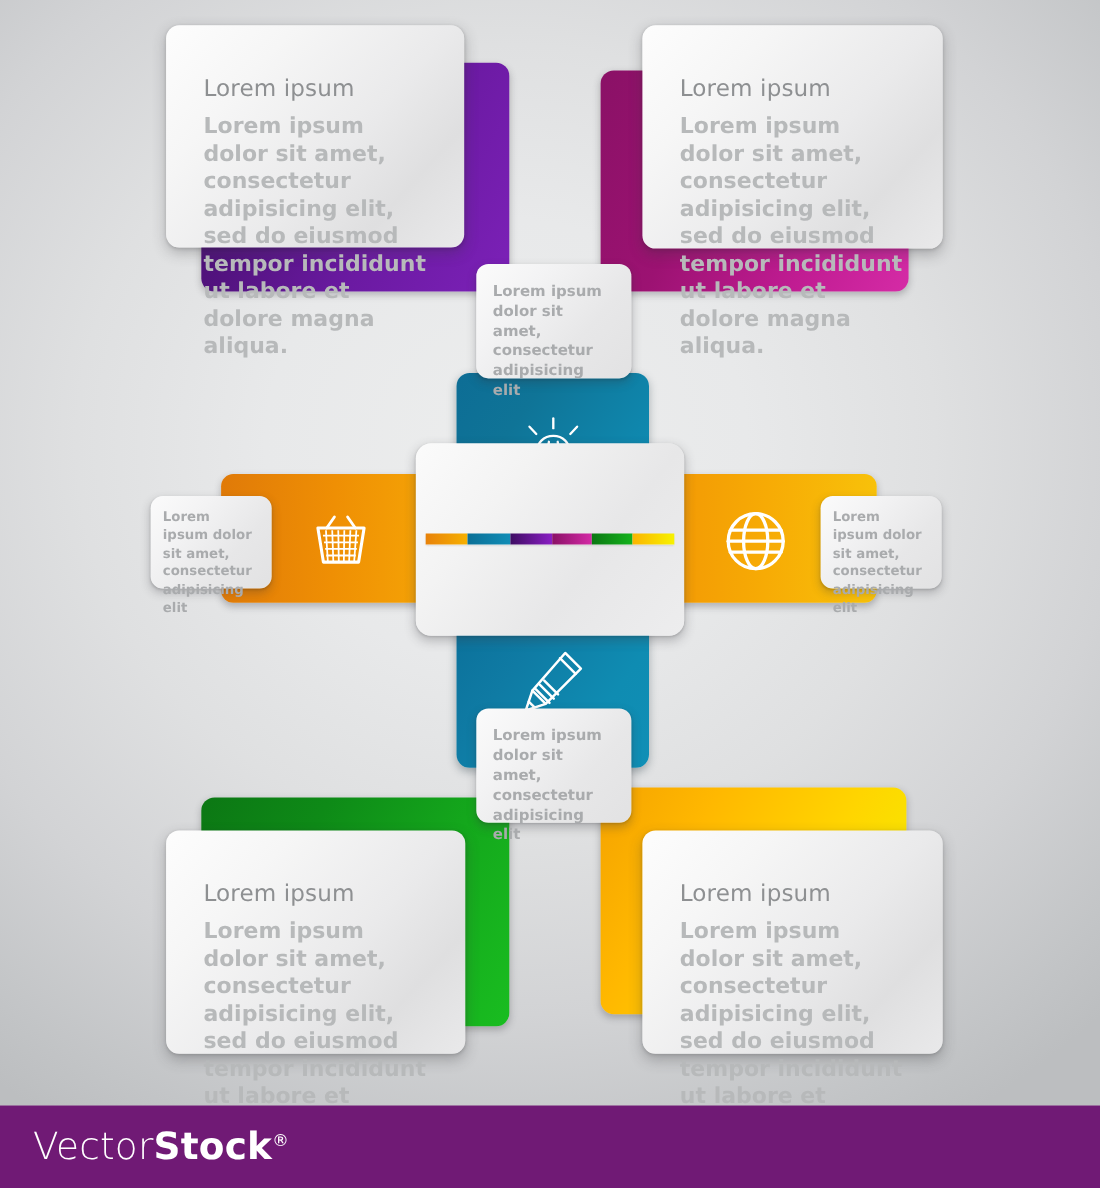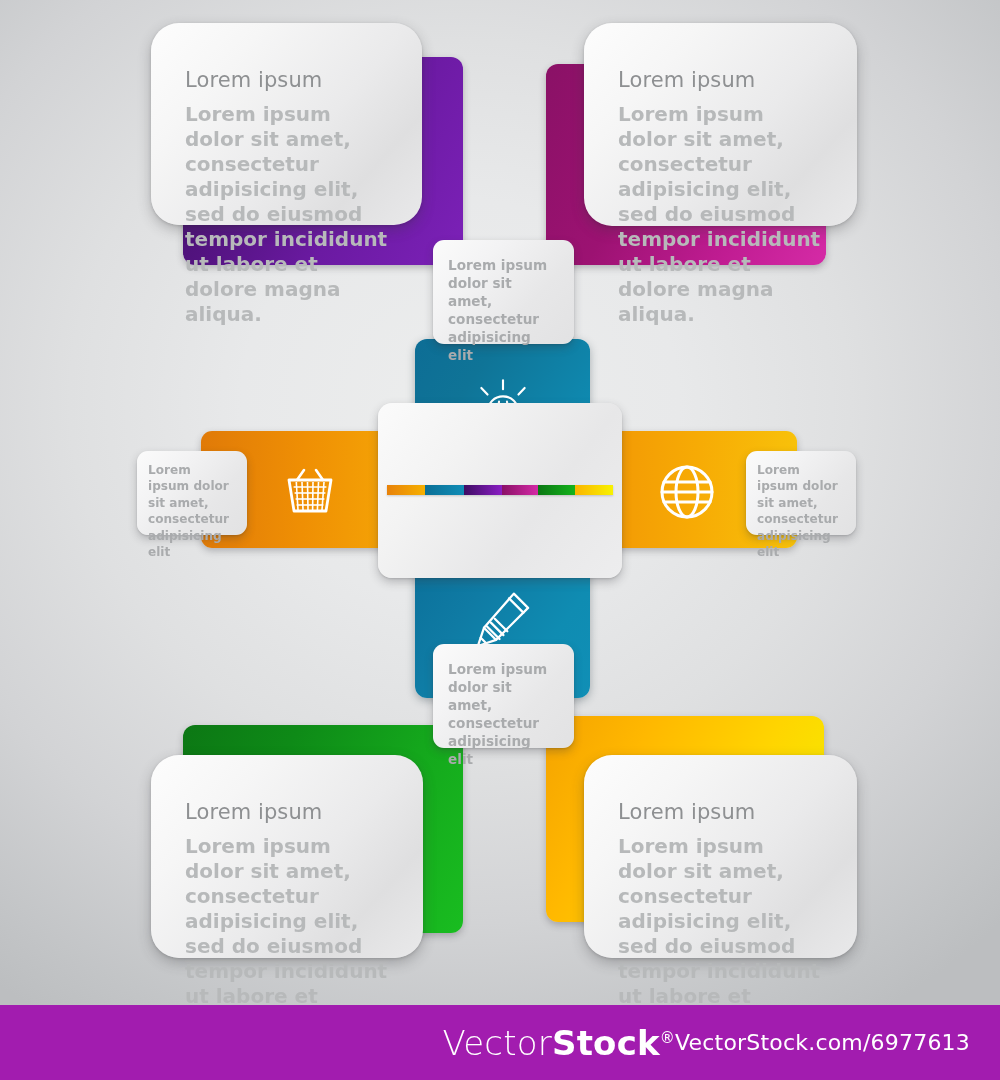--- a/index.html
+++ b/index.html
@@ -70,21 +70,21 @@
   #center-stripe {
     position:absolute; left:387px; top:485px; width:226px; height:10px;
     display:flex;
     box-shadow:0 1px 2px rgba(0,0,0,.18);
   }
   #center-stripe i { display:block; height:100%; }
 
   
   .card {
     position:absolute;
-    border-radius:28px;
+    border-radius:12px;
     background:linear-gradient(132deg,#fdfdfd 0%,#f6f6f6 26%,#eaeaeb 58%,#dfdfe0 78%,#e9e9ea 100%);
     box-shadow:0 5px 13px rgba(55,55,60,.30), 0 1px 3px rgba(0,0,0,.14);
     padding:46px 34px 20px 34px;
   }
   .card-tl { left:151px; top:23px;  width:271px; height:202px; }
   .card-tr { left:584px; top:23px;  width:273px; height:203px; }
   .card-bl { left:151px; top:755px; width:272px; height:203px; }
   .card-br { left:584px; top:755px; width:273px; height:203px; }
 
   .card-title {
@@ -111,22 +111,22 @@
   .note-right  { left:746px; top:451px; width:110px; height:84px;
                  font-size:12.1px; padding:11px 11px; line-height:1.36; }
 
   
   .ico-basket { position:absolute; left:281px; top:463px; width:58px; height:58px; }
   .ico-globe  { position:absolute; left:657px; top:462px; width:60px; height:60px; }
 
   
   #footer {
     position:absolute; left:0; top:1005px; width:1000px; height:75px;
-    background:#a21caf;
-    display:flex; align-items:center; justify-content:flex-end;
+    background:#701a75;
+    display:flex; align-items:center; justify-content:space-between;
     padding:15px 30px;
   }
   #wm-logo { color:#ffffff; font-size:34px; letter-spacing:.2px; white-space:nowrap; }
   #wm-logo .thin { font-weight:300; }
   #wm-logo .bold { font-weight:700; }
   #wm-logo .reg  { font-size:15px; vertical-align:super; font-weight:400; }
   #wm-url { color:#ffffff; font-size:22px; font-weight:400; letter-spacing:.2px; }
 </style>
 </head>
 <body>
@@ -248,14 +248,13 @@
     <div class="card-title">Lorem ipsum</div>
     <div class="card-body">Lorem ipsum dolor sit amet, consectetur adipisicing elit, sed do eiusmod tempor incididunt ut labore et dolore magna aliqua.</div>
   </div>
 
 </div>
 
 <div id="footer">
   <div id="wm-logo">
     <span class="thin">Vector</span><span class="bold">Stock</span><span class="reg">®</span>
   </div>
-  <div id="wm-url">VectorStock.com/6977613</div>
 </div>
 
 </body></html>

